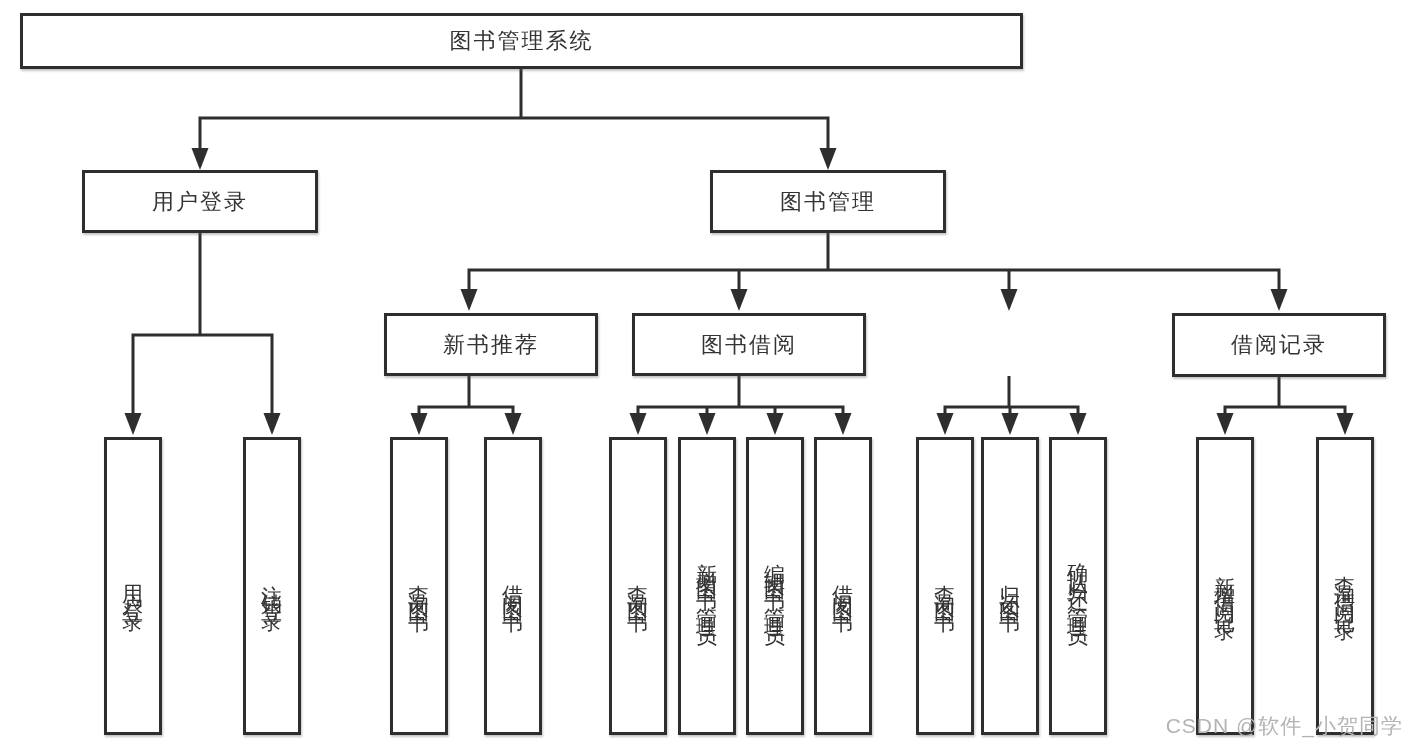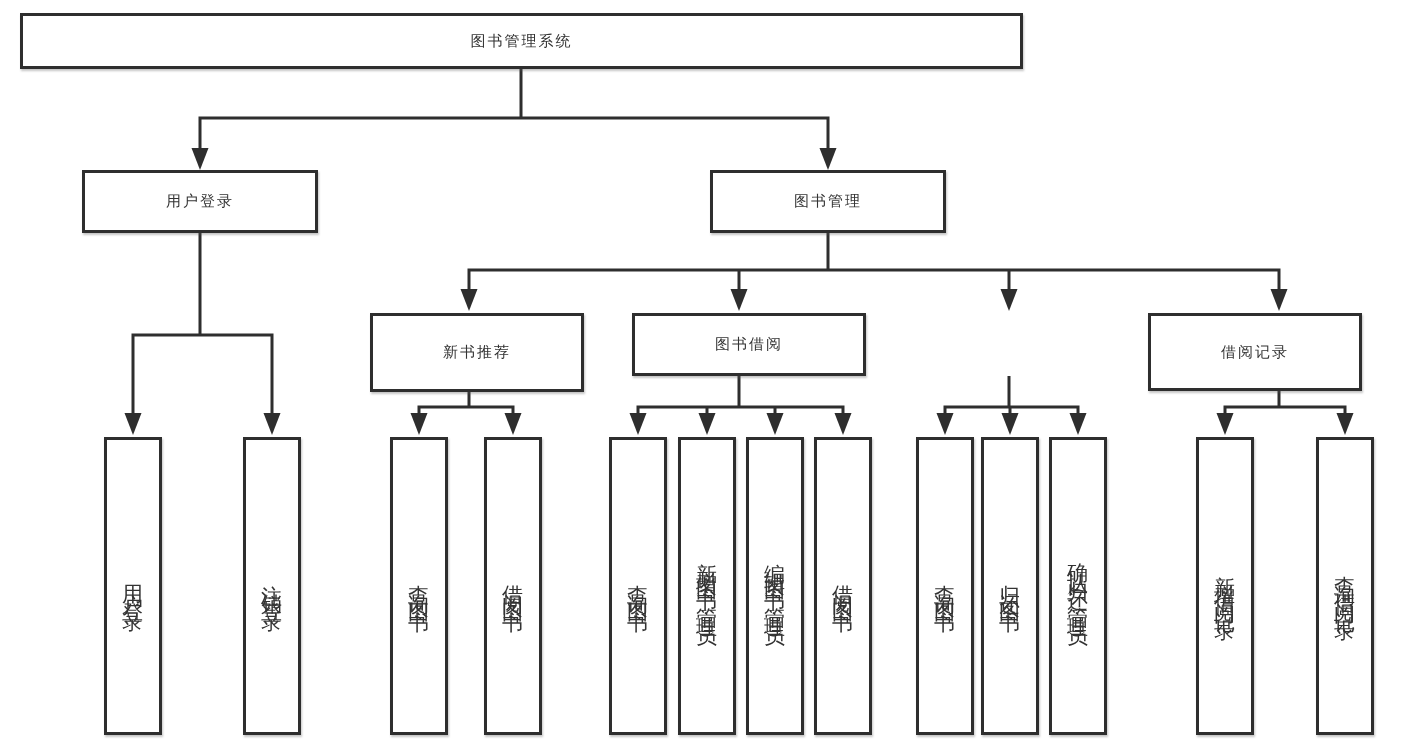--- a/index.html
+++ b/index.html
@@ -21,21 +21,21 @@
     box-sizing: border-box;
     background: #ffffff;
     border: 3px solid #2e2e2e;
     color: #333333;
     display: flex;
     align-items: center;
     justify-content: center;
     box-shadow: 1px 2px 2px rgba(90,90,90,0.35);
   }
   .hbox {
-    font-size: 15px;
+    font-size: 22px;
     letter-spacing: 2px;
     white-space: nowrap;
   }
   .vbox {
     font-size: 21px;
     writing-mode: vertical-rl;
     text-orientation: mixed;
     letter-spacing: 9px;
     line-height: 1;
     text-align: center;
@@ -111,36 +111,37 @@
       <path d="M1216.5 413 L1233.5 413 L1225 435 Z"></path>
       <path d="M1336.5 413 L1353.5 413 L1345 435 Z"></path>
     </g>
   </svg>
 
   <div class="box hbox" style="left:20px;top:13px;width:1003px;height:56px">图书管理系统</div>
 
   <div class="box hbox" style="left:82px;top:170px;width:236px;height:63px">用户登录</div>
   <div class="box hbox" style="left:710px;top:170px;width:236px;height:63px">图书管理</div>
 
-  <div class="box hbox" style="left:370px;top:313px;width:214px;height:79px">新书推荐</div>
+  <div class="box hbox" style="left:384px;top:313px;width:214px;height:63px">新书推荐</div>
   <div class="box hbox" style="left:632px;top:313px;width:234px;height:63px">图书借阅</div>
-  <div class="box hbox" style="left:1148px;top:313px;width:214px;height:78px">借阅记录</div>
+  <div class="box hbox" style="left:1172px;top:313px;width:214px;height:64px">借阅记录</div>
 
   <div class="box vbox" style="left:104px;top:437px;width:58px;height:298px">用户登录</div>
   <div class="box vbox" style="left:243px;top:437px;width:58px;height:298px">注销登录</div>
 
   <div class="box vbox" style="left:390px;top:437px;width:58px;height:298px">查询图书</div>
   <div class="box vbox" style="left:484px;top:437px;width:58px;height:298px">借阅图书</div>
 
   <div class="box vbox" style="left:609px;top:437px;width:58px;height:298px">查询图书</div>
   <div class="box vbox" style="left:678px;top:437px;width:58px;height:298px">新增图书（管理员）</div>
   <div class="box vbox" style="left:746px;top:437px;width:58px;height:298px">编辑图书（管理员）</div>
   <div class="box vbox" style="left:814px;top:437px;width:58px;height:298px">借阅图书</div>
 
   <div class="box vbox" style="left:916px;top:437px;width:58px;height:298px">查询图书</div>
   <div class="box vbox" style="left:981px;top:437px;width:58px;height:298px">归还图书</div>
   <div class="box vbox" style="left:1049px;top:437px;width:58px;height:298px">确认归还（管理员）</div>
 
   <div class="box vbox" style="left:1196px;top:437px;width:58px;height:298px">新增借阅记录</div>
   <div class="box vbox" style="left:1316px;top:437px;width:58px;height:298px">查询借阅记录</div>
 
+  <div class="watermark">CSDN @软件_小贺同学</div>
 
 </div>
 
 </body></html>

